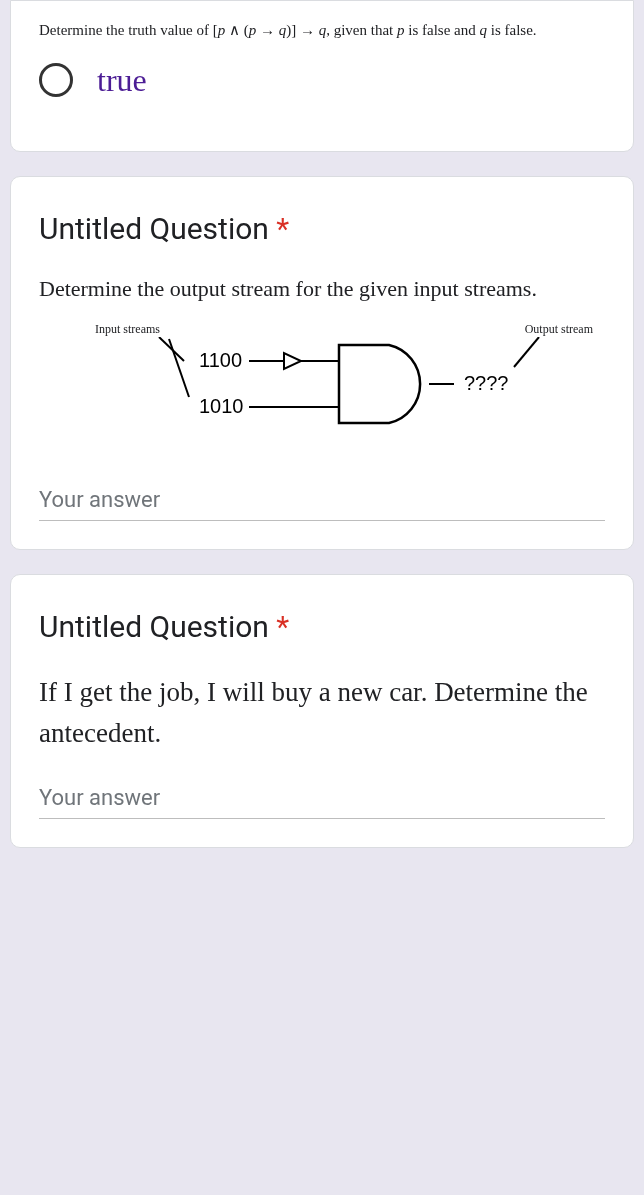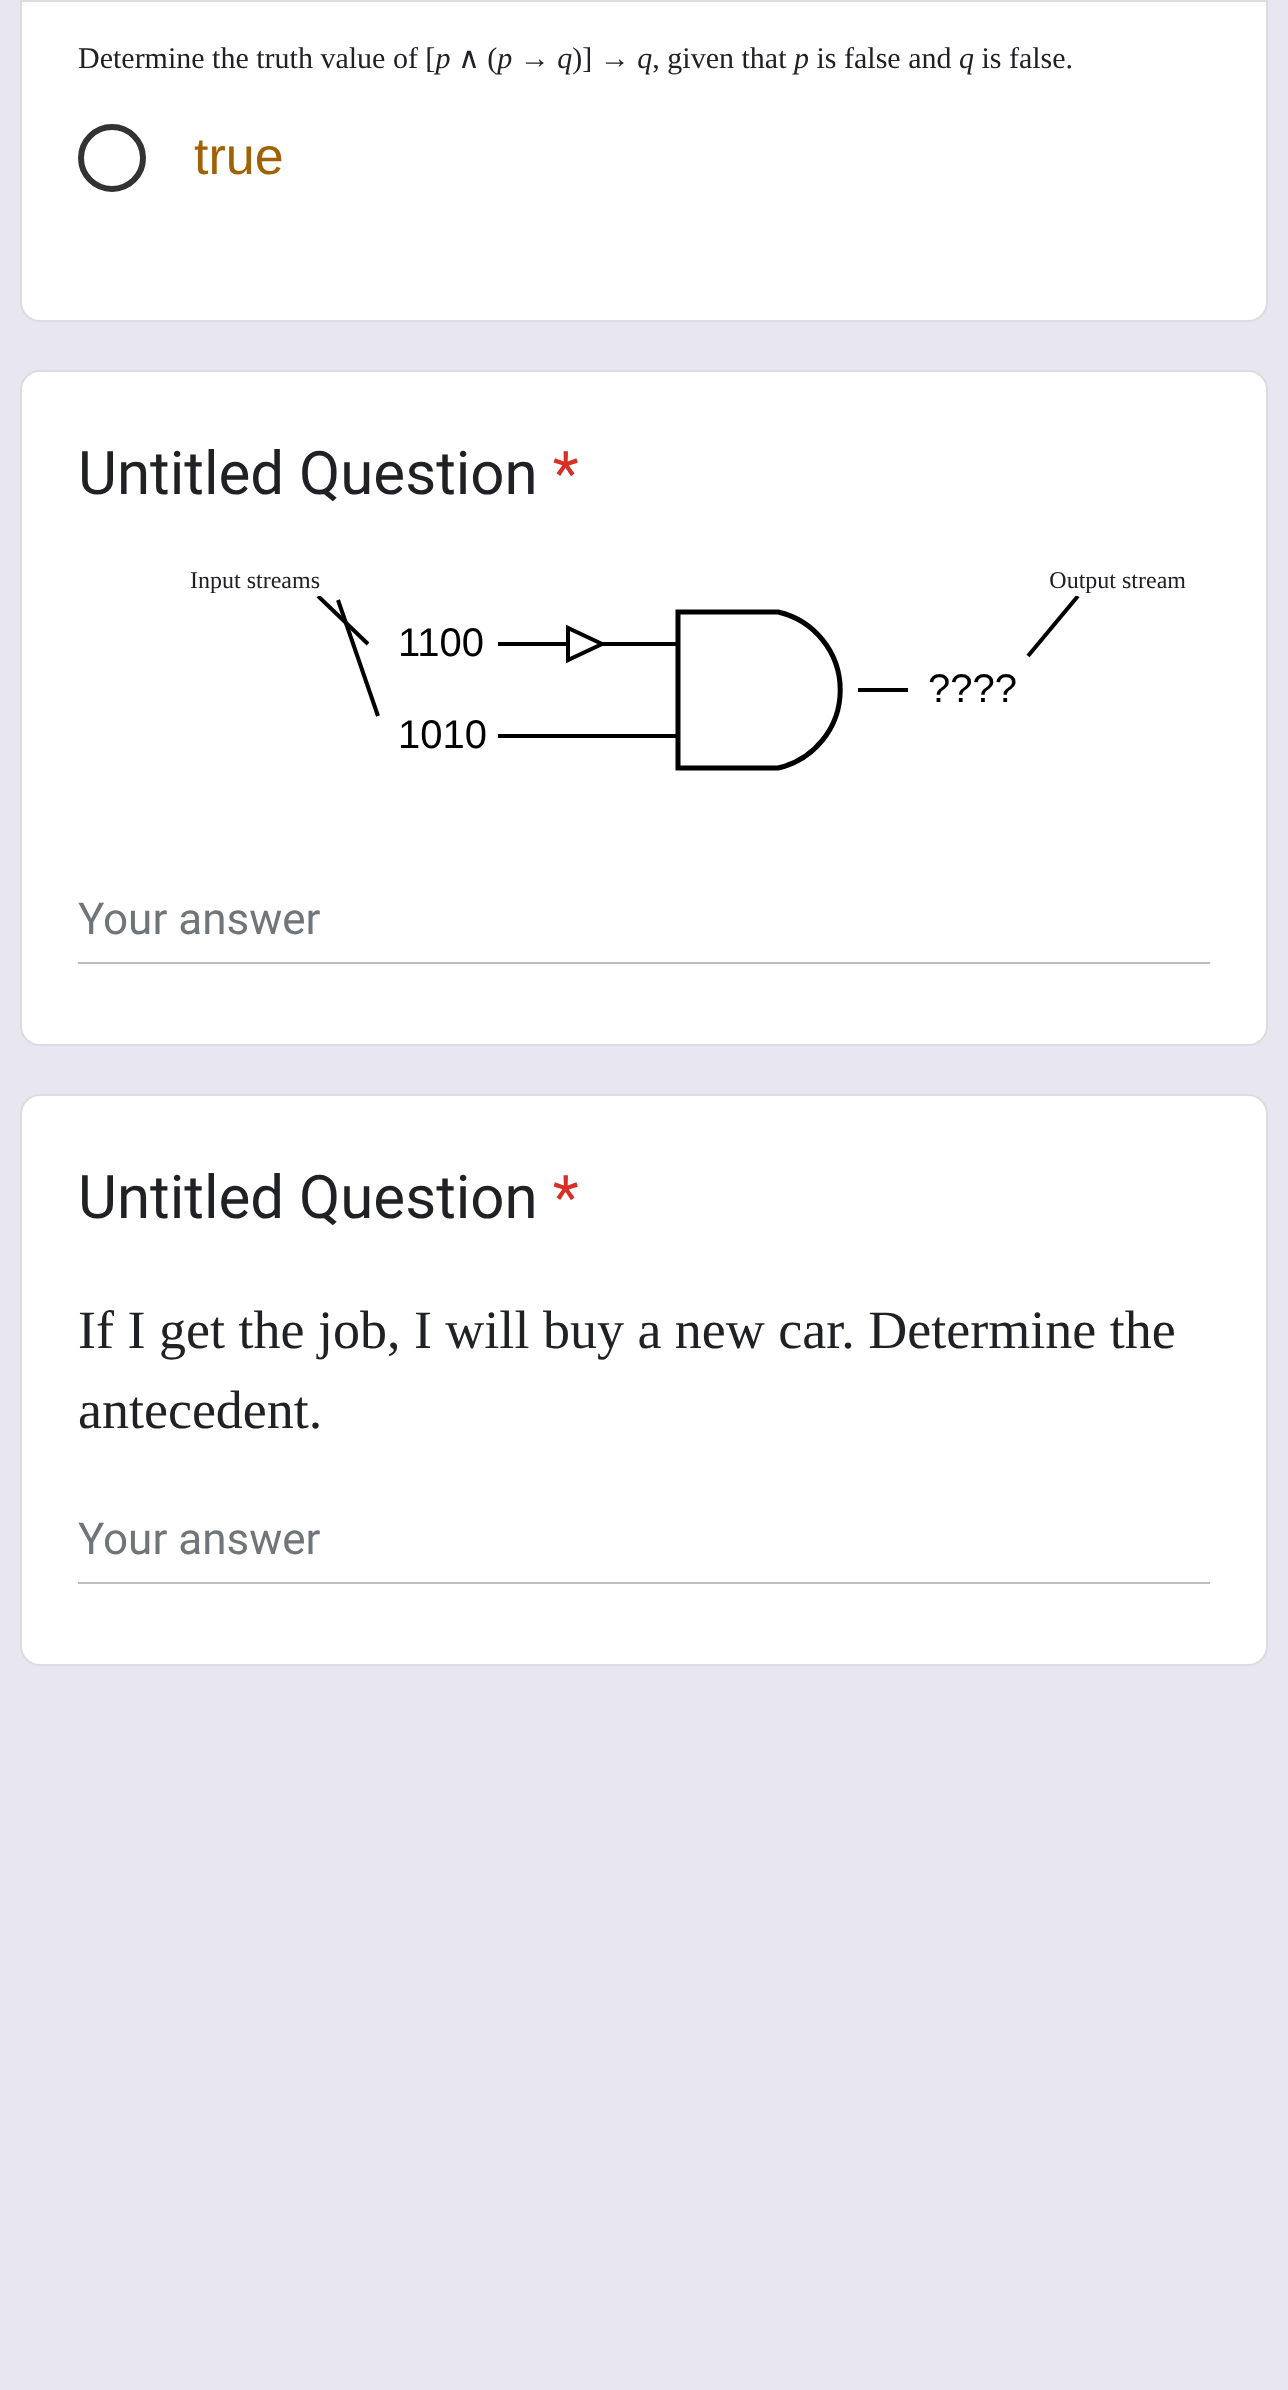--- a/index.html
+++ b/index.html
@@ -8,21 +8,21 @@
     padding: 0;
     width: 644px;
     background: #e8e6f0;
     font-family: 'Roboto', 'Arial', sans-serif;
     color: #202124;
   }
   .card {
     background: #fff;
     border-radius: 10px;
     margin: 0 10px 24px 10px;
-    padding: 24px 28px 40px 28px;
+    padding: 24px 28px 28px 28px;
     border: 1px solid #dadce0;
   }
   .card.first {
     border-top-left-radius: 0;
     border-top-right-radius: 0;
     margin-top: 0;
     padding-top: 18px;
   }
   .q-prompt-serif {
     font-family: Georgia, 'Times New Roman', serif;
@@ -40,23 +40,23 @@
   }
   .radio-circle {
     width: 34px;
     height: 34px;
     border: 3px solid #333;
     border-radius: 50%;
     flex: none;
     margin-right: 24px;
   }
   .radio-label {
-    font-family: Liberation Sans, sans-serif;
-    font-size: 26px;
-    color: #a16207;
+    font-family: Liberation Serif, serif;
+    font-size: 32px;
+    color: #4c1d95;
   }
   .q-title {
     font-family: 'Roboto', Arial, sans-serif;
     font-size: 30px;
     color: #202124;
     margin: 10px 0 28px 0;
   }
   .required { color: #d93025; }
   .q-body-serif {
     font-family: Georgia, 'Times New Roman', serif;
@@ -107,20 +107,21 @@
     <div class="radio-label">true</div>
   </div>
 </div>
 
 <div class="card">
   <div class="q-title">
     <span>Untitled Question</span>
     <span class="required">*</span>
   </div>
 
+  <div class="q-body-serif">Determine the output stream for the given input streams.</div>
 
   <div class="diagram-wrap">
     <div class="diagram-labels">
       <span class="in-lbl">Input streams</span>
       <span class="out-lbl">Output stream</span>
     </div>
     <svg width="560" height="110" viewBox="0 0 560 110">
 
       <line x1="120" y1="0" x2="145" y2="24" stroke="#000" stroke-width="2"></line>
 

